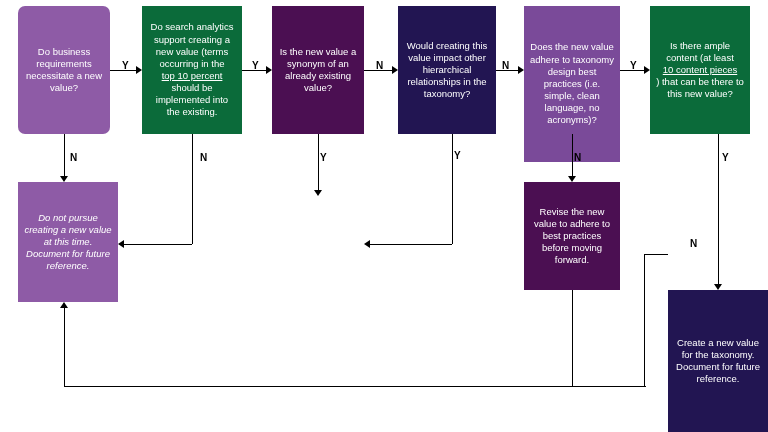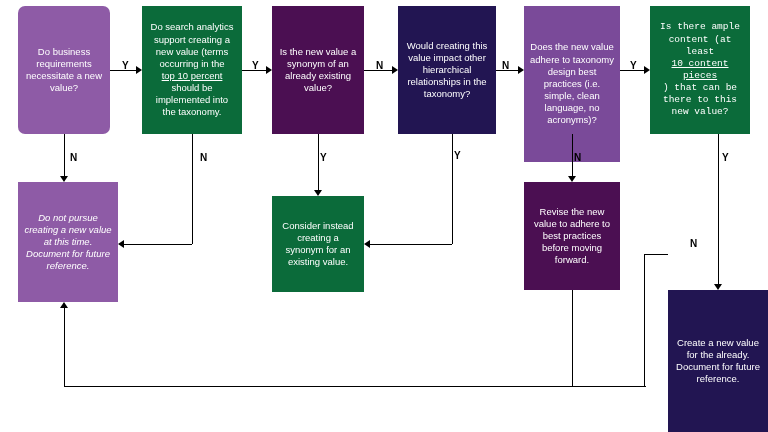--- a/index.html
+++ b/index.html
@@ -78,50 +78,47 @@
 
 <div id="canvas">
 
   <div class="node" id="n1" style="left: 18px; top: 6px; width: 92px; height: 128px; background: rgb(142, 91, 166); border-radius: 7px;">
       <span>Do business requirements necessitate a new value?</span>
     </div>
   <div class="node" id="n2" style="left: 142px; top: 6px; width: 100px; height: 128px; background: rgb(11, 107, 58);">
       <span id="n2text">
         <span>Do search analytics support creating a new value (terms occurring in the </span>
         <span class="uline">top 10 percent</span>
-        <span> should be implemented into the taxonomy.</span>
+        <span> should be implemented into the existing.</span>
       </span>
     </div>
   <div class="node" id="n3" style="left: 272px; top: 6px; width: 92px; height: 128px; background: rgb(75, 15, 82);">
       <span>Is the new value a synonym of an already existing value?</span>
     </div>
   <div class="node" id="n4" style="left: 398px; top: 6px; width: 98px; height: 128px; background: rgb(34, 21, 82);">
       <span>Would creating this value impact other hierarchical relationships in the taxonomy?</span>
     </div>
   <div class="node" id="n5" style="left: 524px; top: 6px; width: 96px; height: 156px; background: rgb(122, 74, 153);">
       <span>Does the new value adhere to taxonomy design best practices (i.e. simple, clean language, no acronyms)?</span>
     </div>
-  <div class="node" id="n6" style="left: 650px; top: 6px; width: 100px; height: 128px; background: rgb(11, 107, 58); font-family: Liberation Mono, monospace;">
+  <div class="node" id="n6" style="left: 650px; top: 6px; width: 100px; height: 128px; background: rgb(11, 107, 58);">
       <span id="n6text">
         <span>Is there ample content (at least </span>
         <span class="uline">10 content pieces</span>
         <span>) that can be there to this new value?</span>
       </span>
     </div>
   <div class="node" id="n7" style="left: 18px; top: 182px; width: 100px; height: 120px; background: rgb(142, 91, 166); font-style: italic;">
       <span>Do not pursue creating a new value at this time. Document for future reference.</span>
     </div>
-  <div class="node" id="n8" style="left: 272px; top: 196px; width: 92px; height: 96px; background: rgb(11, 107, 58);">
-      <span>Consider instead creating a synonym for an existing value.</span>
-    </div>
   <div class="node" id="n9" style="left: 524px; top: 182px; width: 96px; height: 108px; background: rgb(75, 15, 82);">
       <span>Revise the new value to adhere to best practices before moving forward.</span>
     </div>
   <div class="node" id="n10" style="left: 668px; top: 290px; width: 100px; height: 142px; background: rgb(34, 21, 82);">
-      <span>Create a new value for the already. Document for future reference.</span>
+      <span>Create a new value for the taxonomy. Document for future reference.</span>
     </div>
 
   <div class="edge edge-h" style="left:110px; top:70px; width:26px;"></div>
   <div class="arrow arrow-r" style="left:136px; top:66px;"></div>
 
   <div class="edge edge-h" style="left:242px; top:70px; width:24px;"></div>
   <div class="arrow arrow-r" style="left:266px; top:66px;"></div>
 
   <div class="edge edge-h" style="left:364px; top:70px; width:28px;"></div>
   <div class="arrow arrow-r" style="left:392px; top:66px;"></div>

